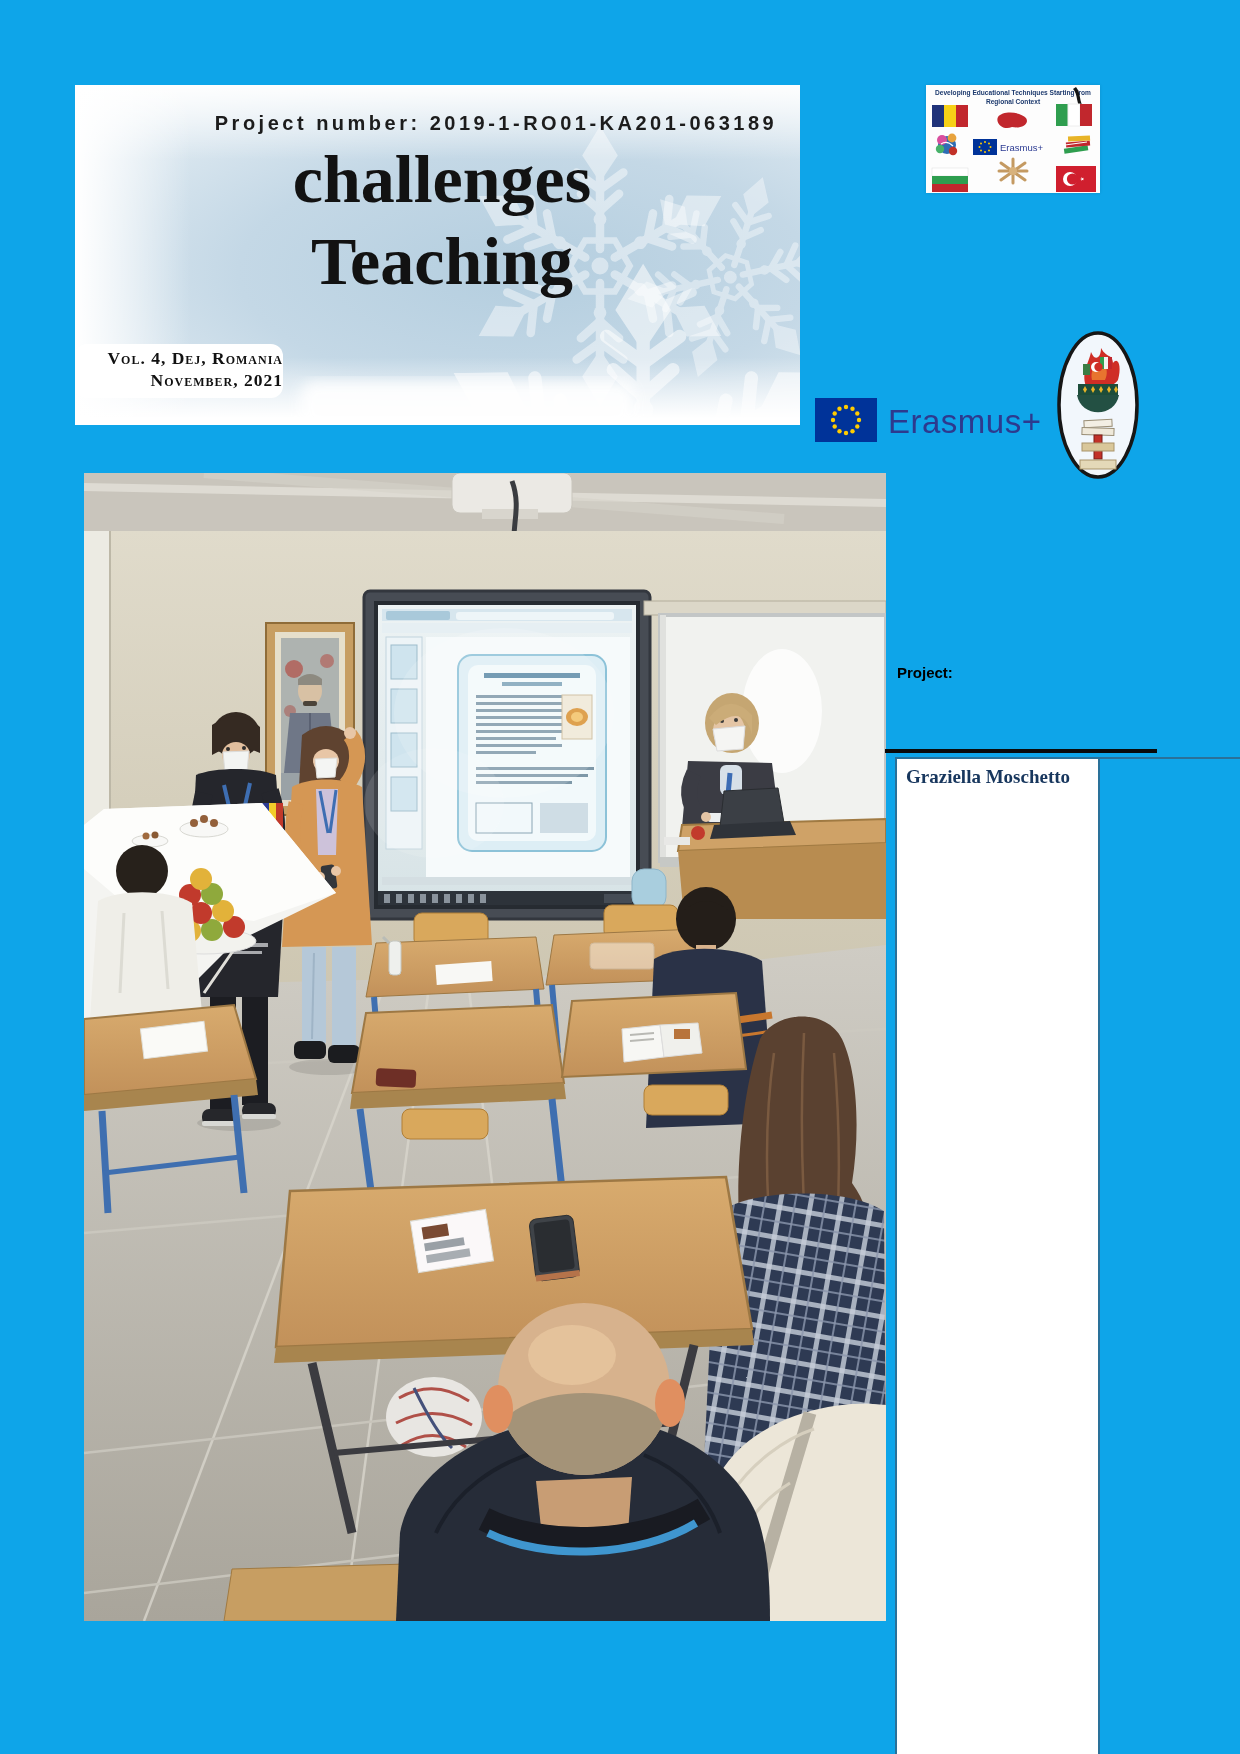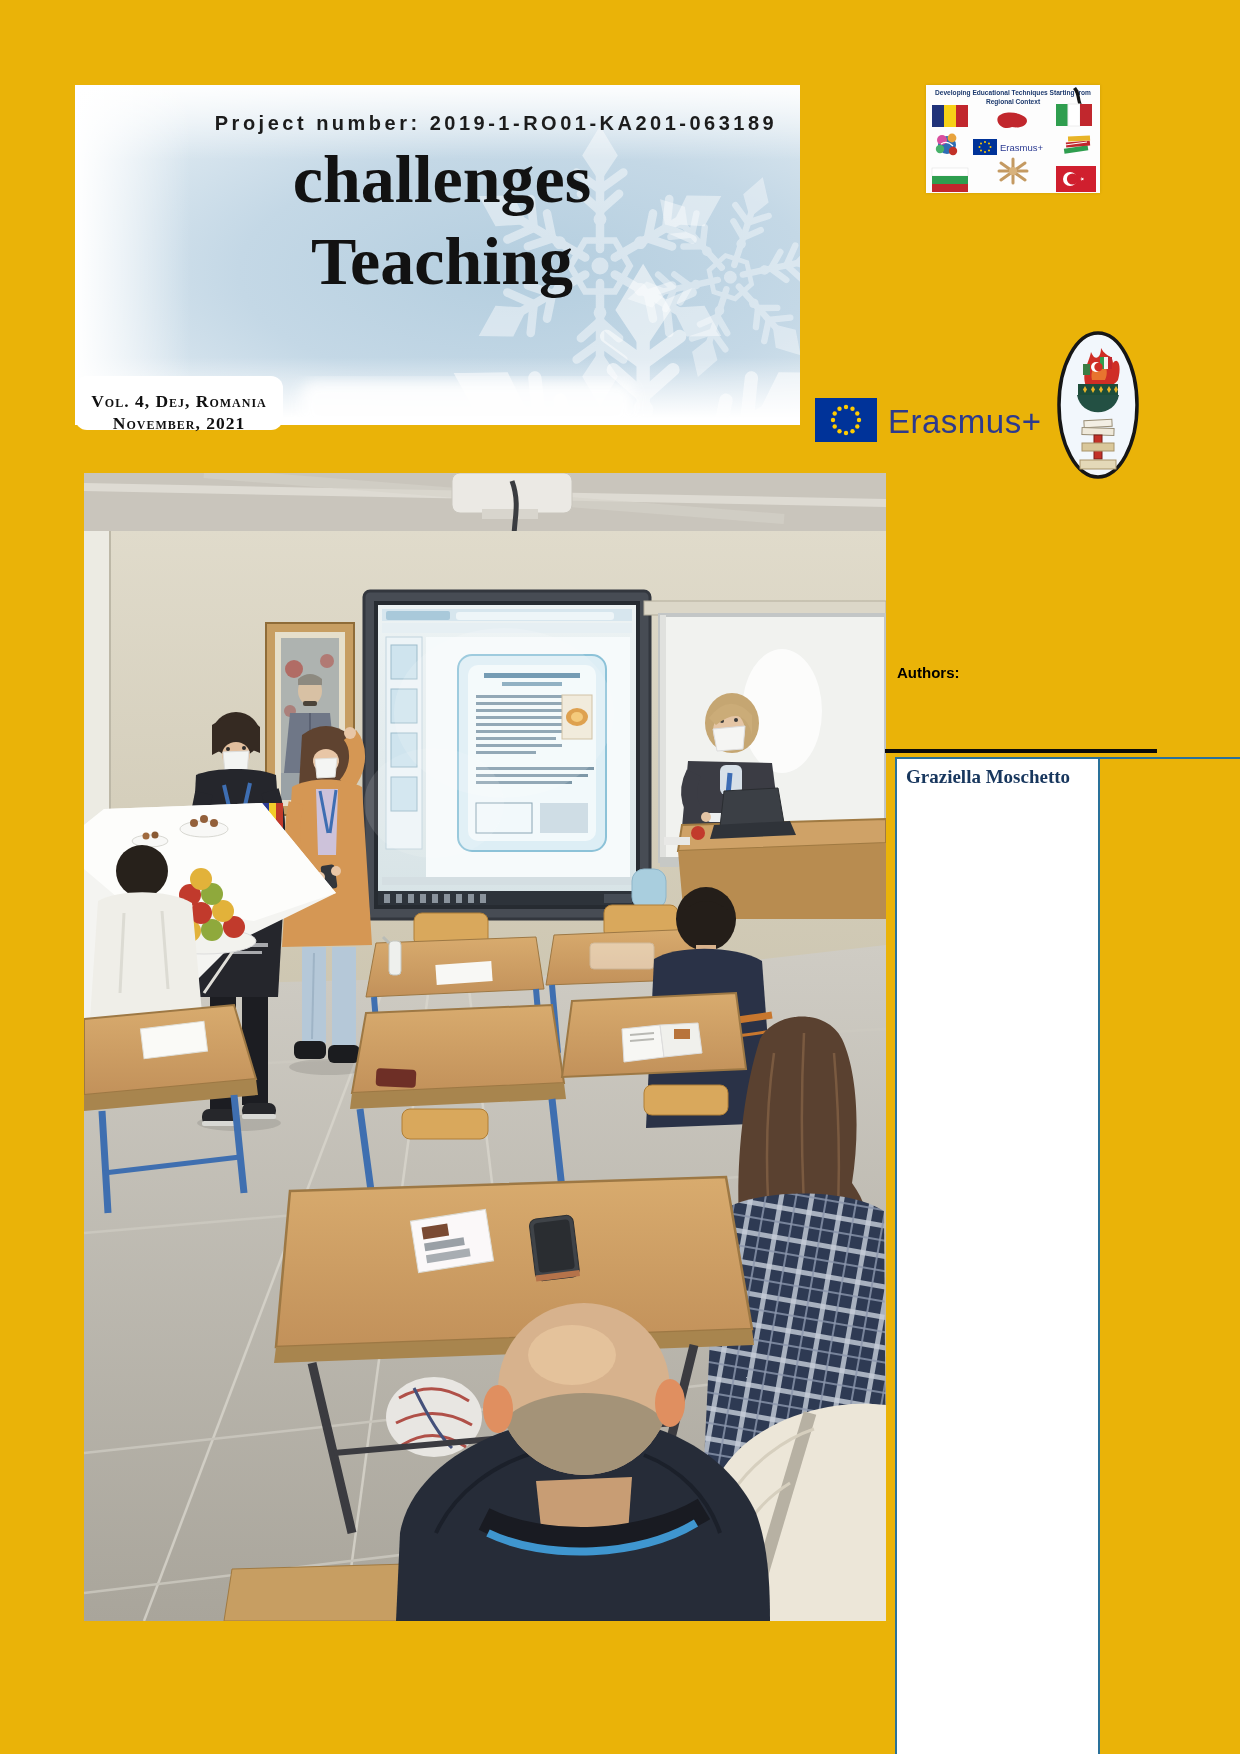--- a/index.html
+++ b/index.html
@@ -1,34 +1,34 @@
 <!DOCTYPE html>
 <html><head>
 <meta charset="utf-8">
 <style>
   html,body{margin:0;padding:0;background:#9a9a9a;}
-  .page{position:relative;width:1240px;height:1754px;margin:0 auto;background:#eab308;
+  .page{position:relative;width:1240px;height:1754px;margin:0 auto;background:#0ea5e9;
         font-family:"Liberation Sans",sans-serif;overflow:hidden;}
 
   
   .banner{position:absolute;left:75px;top:85px;width:725px;height:340px;overflow:hidden;
     background:
       linear-gradient(to right, #ffffff 0%, rgba(255,255,255,0) 16%),
       linear-gradient(to bottom, rgba(255,255,255,.95) 0%, rgba(255,255,255,0) 22%),
       linear-gradient(to top, #ffffff 2%, rgba(255,255,255,0) 20%),
       radial-gradient(ellipse at 62% 55%, #b4cedf 0%, #c4d8e6 45%, #dce8f0 75%, #f3f8fa 100%);}
   .banner svg{position:absolute;left:0;top:0;}
 
   .project-number{position:absolute;left:138px;top:112px;width:716px;text-align:center;
     font-size:20px;font-weight:bold;letter-spacing:3.5px;color:#1c1c1c;}
   .main-title{position:absolute;left:84px;top:138px;width:716px;text-align:center;
     font-family:"Liberation Serif","DejaVu Serif",serif;font-weight:bold;
     font-size:68px;line-height:82px;color:#121212;}
   .vol-box{position:absolute;left:75px;top:344px;width:208px;height:54px;background:#ffffff;
-    border-radius:12px;text-align:center;padding-top:14px;box-sizing:border-box;margin-top:32px;}
+    border-radius:12px;text-align:right;padding-top:3px;box-sizing:border-box;}
   .vol-box div{font-family:"Liberation Serif","DejaVu Serif",serif;font-weight:bold;
     font-variant-caps:small-caps;font-size:17.5px;line-height:22px;letter-spacing:1px;color:#111;}
 
   
   .detsrc-card{position:absolute;left:926px;top:85px;width:174px;height:108px;background:#fdfdfd;
     box-shadow:0 0 3px rgba(0,0,0,.12);}
   
   .issn{position:absolute;left:900px;top:204px;width:260px;text-align:center;
     font-family:"Liberation Serif","DejaVu Serif",serif;font-size:22px;line-height:31px;
     color:#151515;letter-spacing:.4px;}
@@ -552,21 +552,21 @@
         <path d="M404,1060 C462,1088 556,1084 612,1050" stroke="#3f96cf" stroke-width="8" fill="none"></path>
         <circle cx="500" cy="916" r="86" fill="#d7b28d"></circle>
         <ellipse cx="500" cy="966" rx="88" ry="46" fill="#9b8d74" opacity=".85" clip-path="url(#headClip)"></ellipse>
         <ellipse cx="488" cy="882" rx="44" ry="30" fill="#e6c39c" opacity=".9"></ellipse>
         <ellipse cx="414" cy="936" rx="15" ry="24" fill="#e08f60"></ellipse>
         <ellipse cx="586" cy="930" rx="15" ry="24" fill="#e08f60"></ellipse>
       </g>
     </svg>
   </div>
 
-  <div class="authors-label">Authors:</div>
+  <div class="authors-label">Project:</div>
   <div class="toc-topline"></div>
   <table class="toc">
       <tbody>
         <tr style="height: 63px;">
           <td class="name">Graziella Moschetto</td>
           <td class="page">1</td>
         </tr>
       </tbody>
     </table>
 

